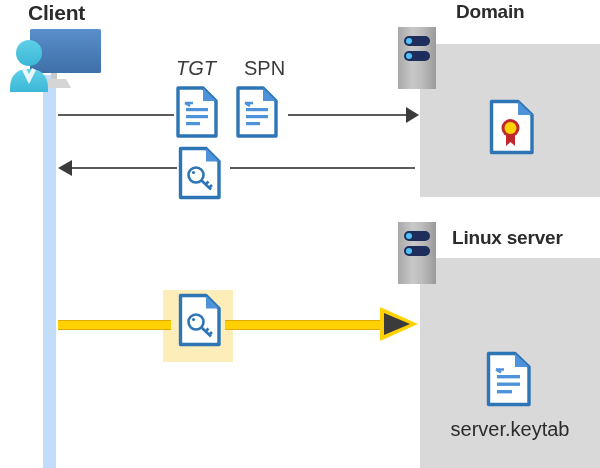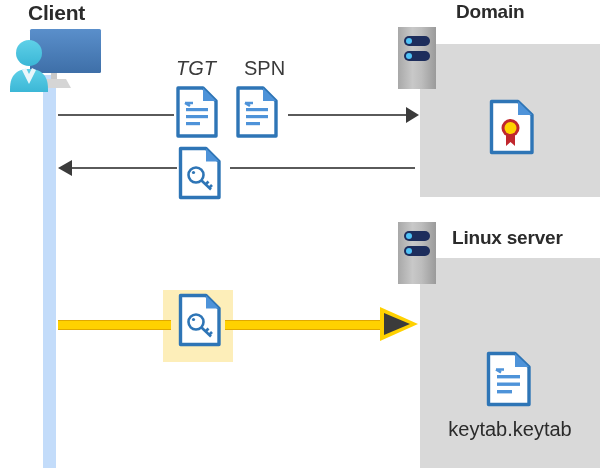--- a/index.html
+++ b/index.html
@@ -290,15 +290,15 @@
     <svg width="46" height="56" viewBox="0 0 46 56" xmlns="http://www.w3.org/2000/svg">
       <path d="M2.5 2.5 H29 L43 16 V53.5 H2.5 Z" fill="#ffffff" stroke="#2e75b6" stroke-width="3.4" stroke-linejoin="round"></path>
       <path d="M29 2.5 L43 16 H29 Z" fill="#4e93d9"></path>
       <rect x="11" y="24" width="23" height="3.4" fill="#4e93d9"></rect>
       <rect x="11" y="31.5" width="23" height="3.4" fill="#4e93d9"></rect>
       <rect x="11" y="39" width="15" height="3.4" fill="#4e93d9"></rect>
       <path d="M10 18.5 L18 18.5 M10 18.5 L15 21.5" stroke="#4e93d9" stroke-width="2.6" fill="none"></path>
     </svg>
   </div>
 
-  <div class="abs" id="keytab-label">keytab.keytab</div>
+  <div class="abs" id="keytab-label">server.keytab</div>
 
 </div>
 
 </body></html>

